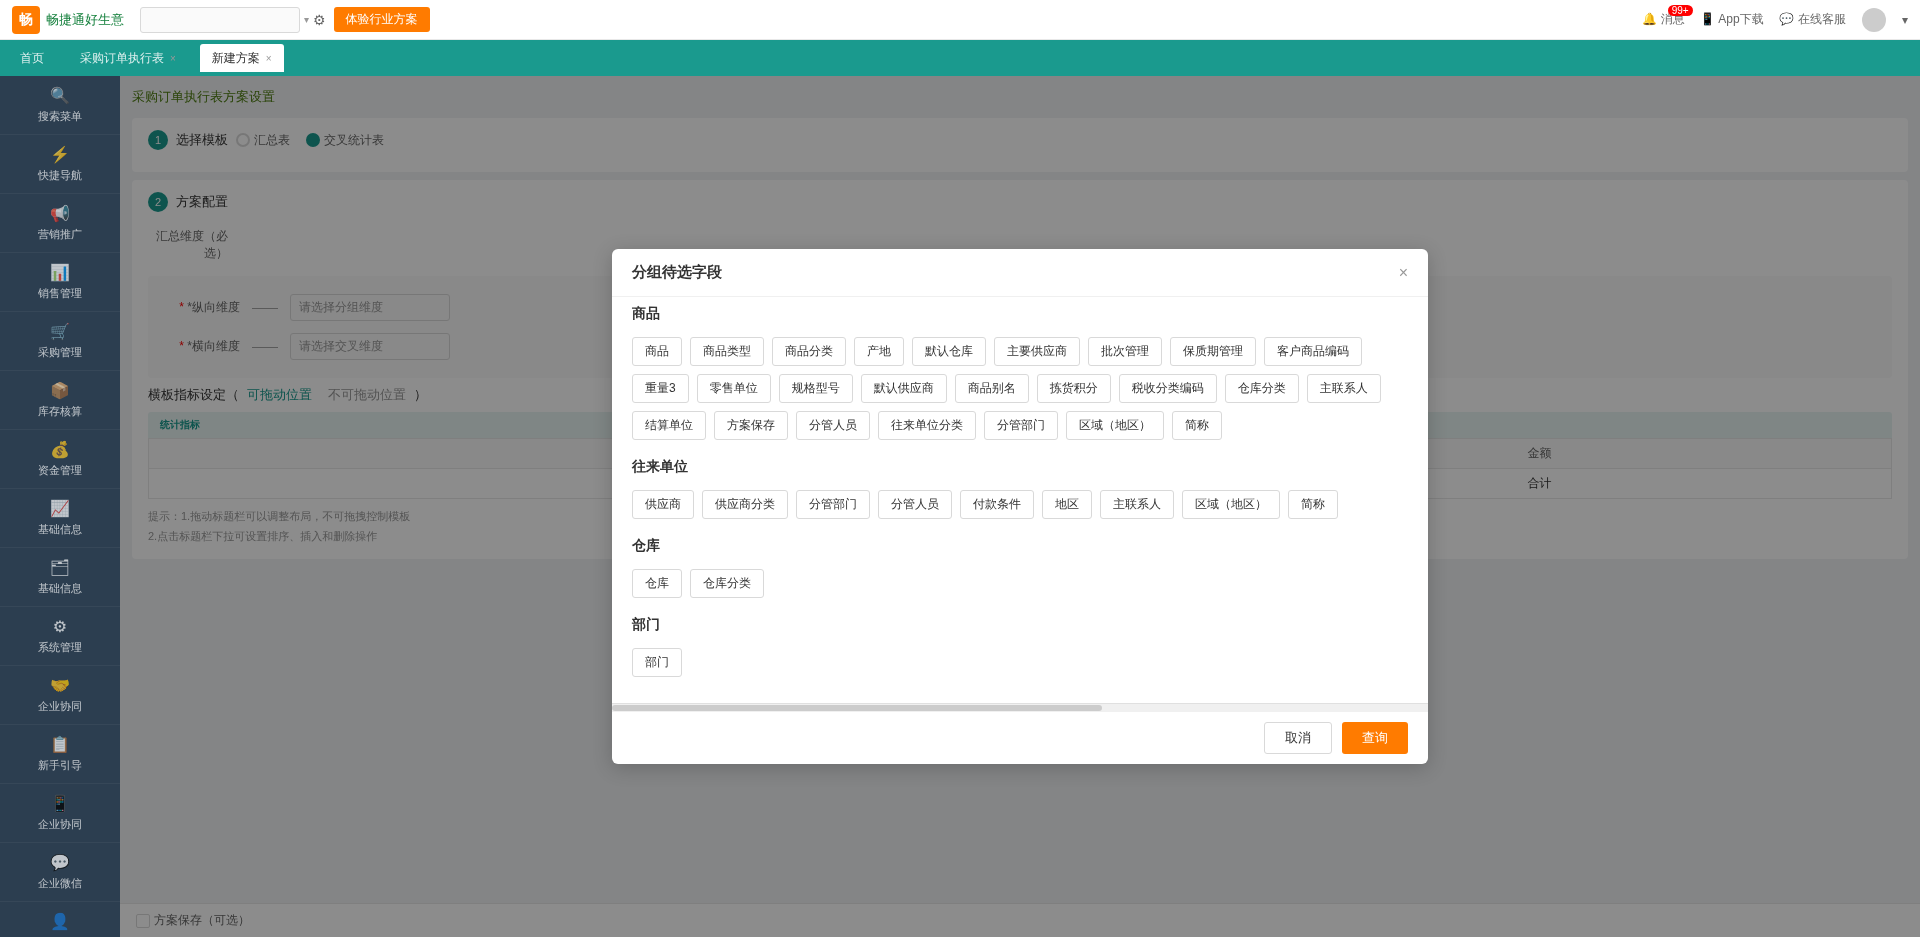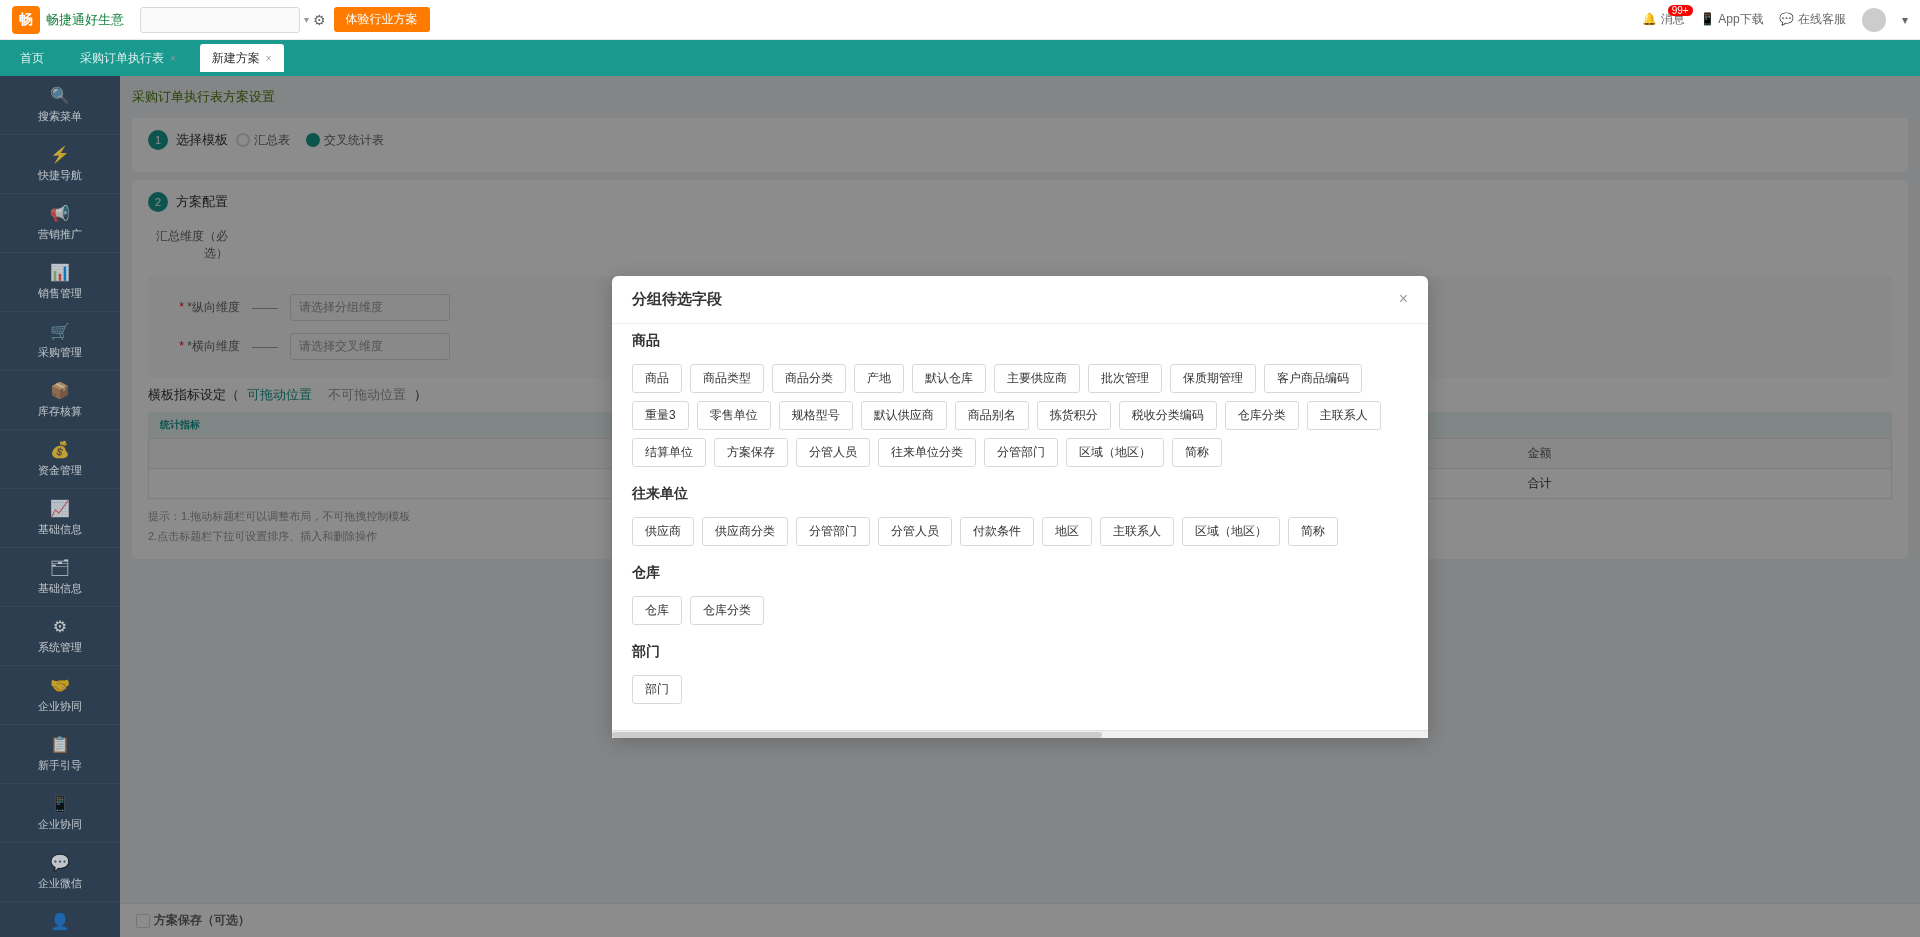--- a/index.html
+++ b/index.html
@@ -110,21 +110,21 @@
     .stats-section { margin-top: 8px; }
     .stats-header { background: #e8f5f3; padding: 6px 12px; font-size: 10px; color: #1a9a8e; font-weight: bold; border-radius: 3px 3px 0 0; }
     .stats-table { width: 100%; border-collapse: collapse; font-size: 12px; }
     .stats-table th, .stats-table td { border: 1px solid #e8e8e8; padding: 6px 10px; text-align: center; }
     .stats-table th { background: #fafafa; color: #666; font-weight: normal; }
     .stats-table td { color: #333; }
 
     .tip-section { margin-top: 8px; }
     .tip-text { font-size: 11px; color: #999; line-height: 1.8; }
 
-    .bottom-bar { position: absolute; bottom: 0; left: 0; right: 0; background: #fff; border-top: 1px solid #e8e8e8; padding: 8px 16px; display: flex; align-items: center; gap: 12px; font-weight: bold; }
+    .bottom-bar { position: absolute; bottom: 0; left: 0; right: 0; background: #fff; border-top: 1px solid #e8e8e8; padding: 8px 16px; display: flex; align-items: center; gap: 12px; }
     .save-checkbox { display: flex; align-items: center; gap: 4px; font-size: 12px; color: #666; }
     .checkbox-box { width: 14px; height: 14px; border: 1px solid #d9d9d9; border-radius: 2px; }
 
     
     .modal-overlay {
       position: absolute;
       top: 0; left: 0; right: 0; bottom: 0;
       background: rgba(0,0,0,0.45);
       display: flex;
       align-items: center;
@@ -485,17 +485,21 @@
                 <div class="field-tag">部门</div>
               </div>
           </div>
 
         </div>
 
         <div class="modal-scroll-bar">
           <div class="modal-scroll-thumb"></div>
         </div>
 
+        <div class="modal-footer">
+          <button class="btn-cancel">取消</button>
+          <button class="btn-confirm">查询</button>
+        </div>
       </div>
     </div>
 
   </div>
 </div>
 
 </body></html>

